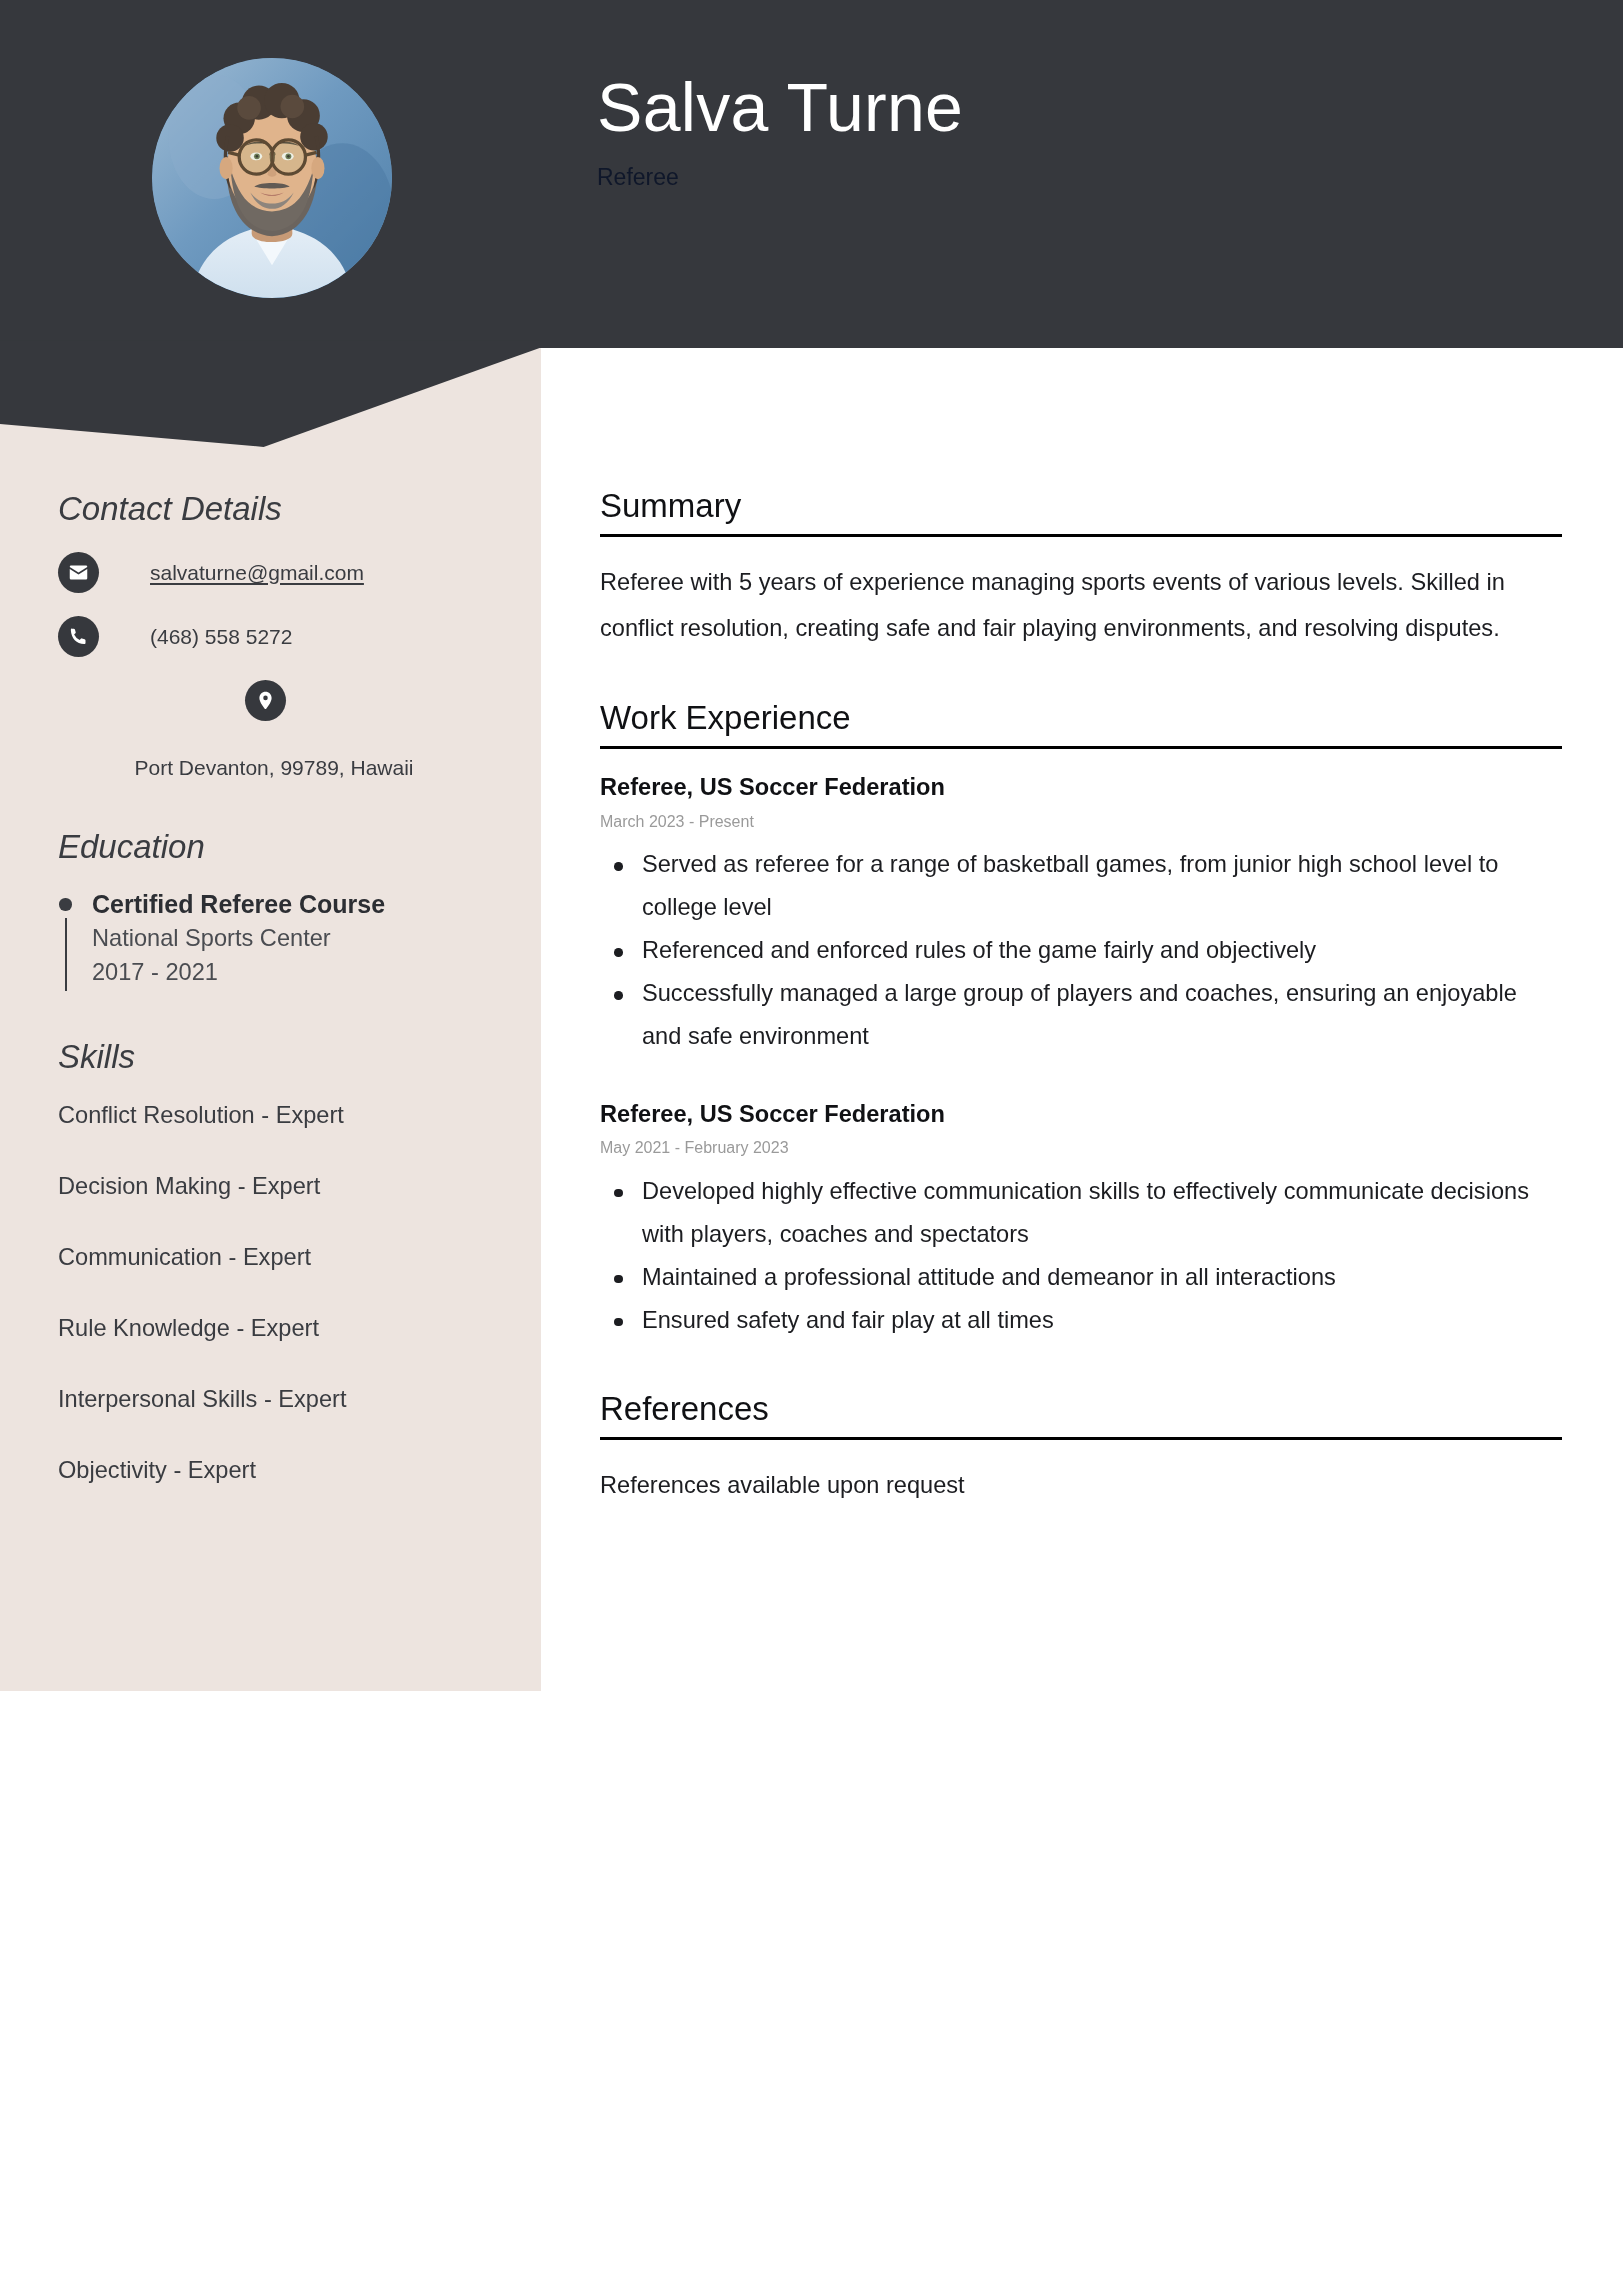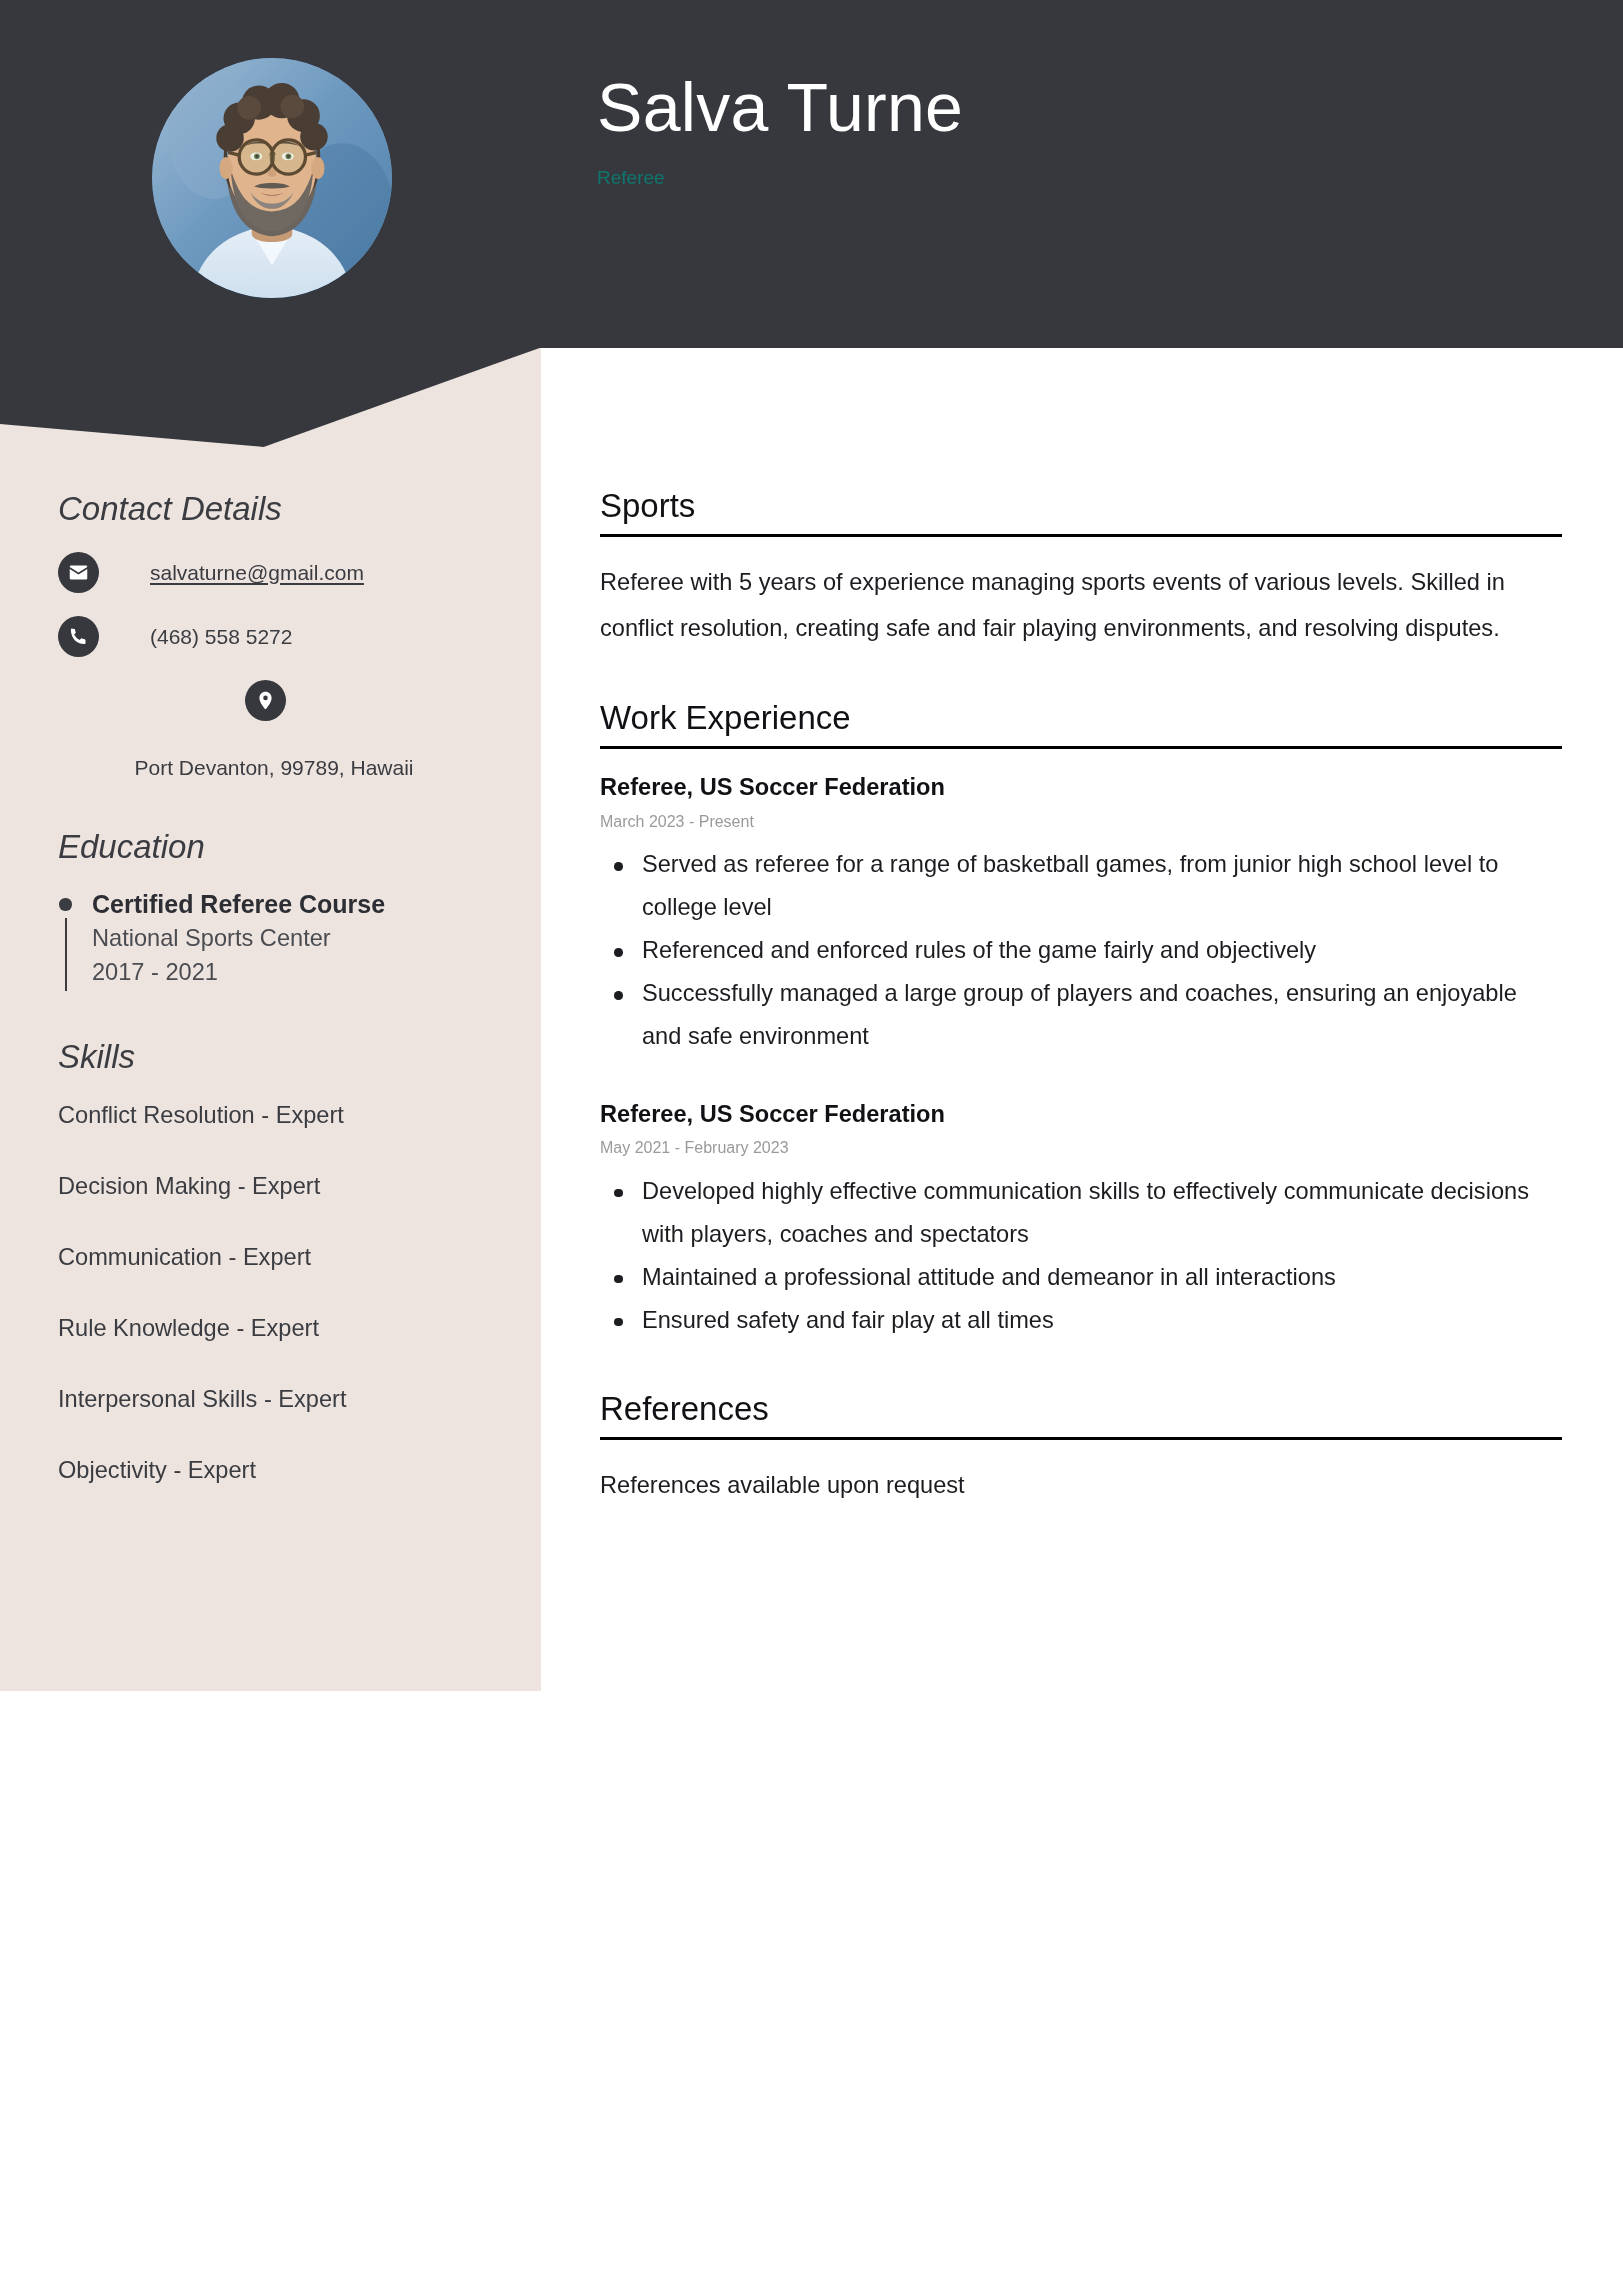--- a/index.html
+++ b/index.html
@@ -77,24 +77,24 @@
   .name {
     font-size: 68px;
     line-height: 73px;
     font-weight: 400;
     color: #ffffff;
     letter-spacing: 0.3px;
     white-space: nowrap;
   }
   .job-title {
     margin-top: 18.3px;
-    font-size: 19px;
+    font-size: 23px;
     line-height: 31px;
     font-weight: 400;
-    color: #0f766e;
+    color: #0f172a;
     white-space: nowrap;
   }
 
   
   .sidebar-content {
     position: absolute;
     left: 58px;
     top: 490px;
     width: 432px;
     z-index: 6;
@@ -424,21 +424,21 @@
         <div class="skill-item">Interpersonal Skills - Expert</div>
         <div class="skill-item">Objectivity - Expert</div>
       </div>
     </div>
 
   </div>
 
   <div class="main">
 
     <div class="section">
-      <div class="section-heading">Sports</div>
+      <div class="section-heading">Summary</div>
       <div class="body-text">Referee with 5 years of experience managing sports events of various levels. Skilled in conflict resolution, creating safe and fair playing environments, and resolving disputes.</div>
     </div>
 
     <div class="section">
       <div class="section-heading">Work Experience</div>
 
       <div class="job">
         <div class="job-role">Referee, US Soccer Federation</div>
         <div class="job-dates">March 2023 - Present</div>
         <ul class="job-bullets">

